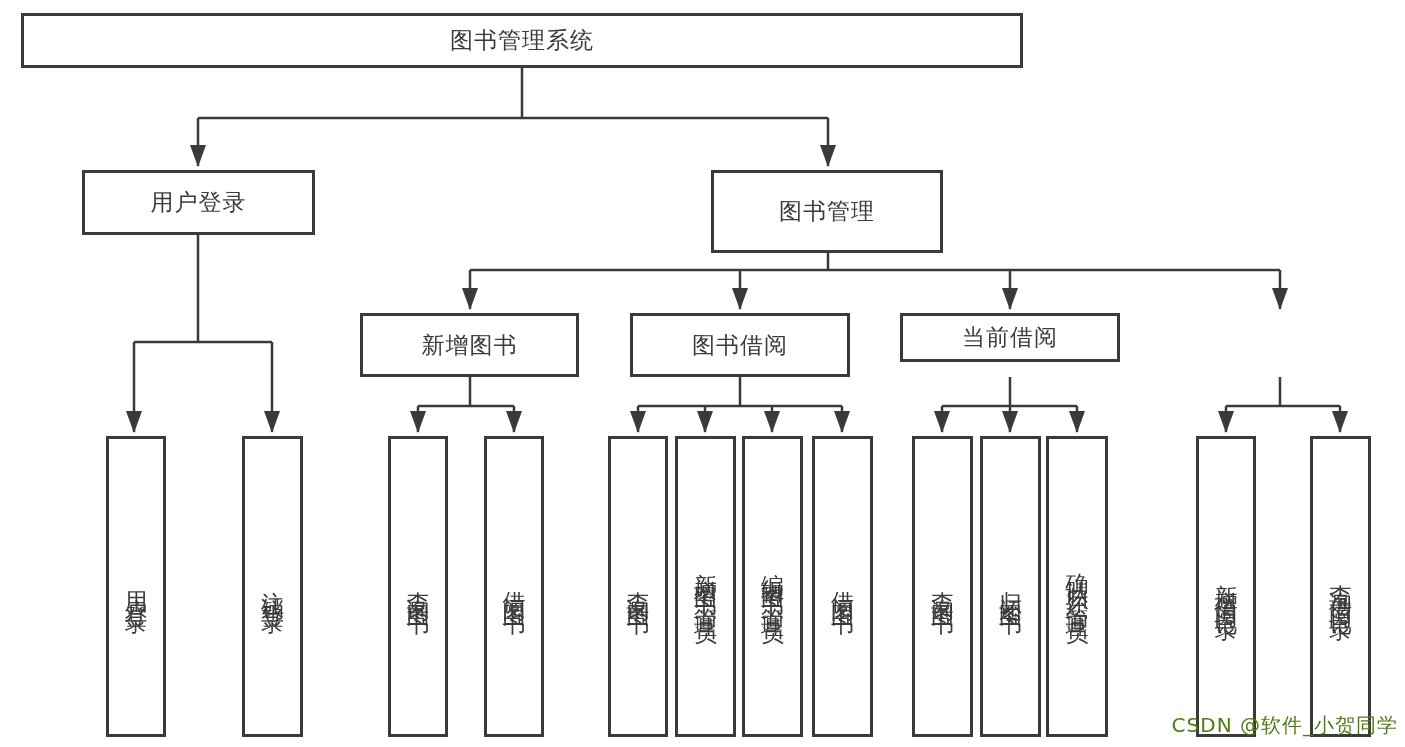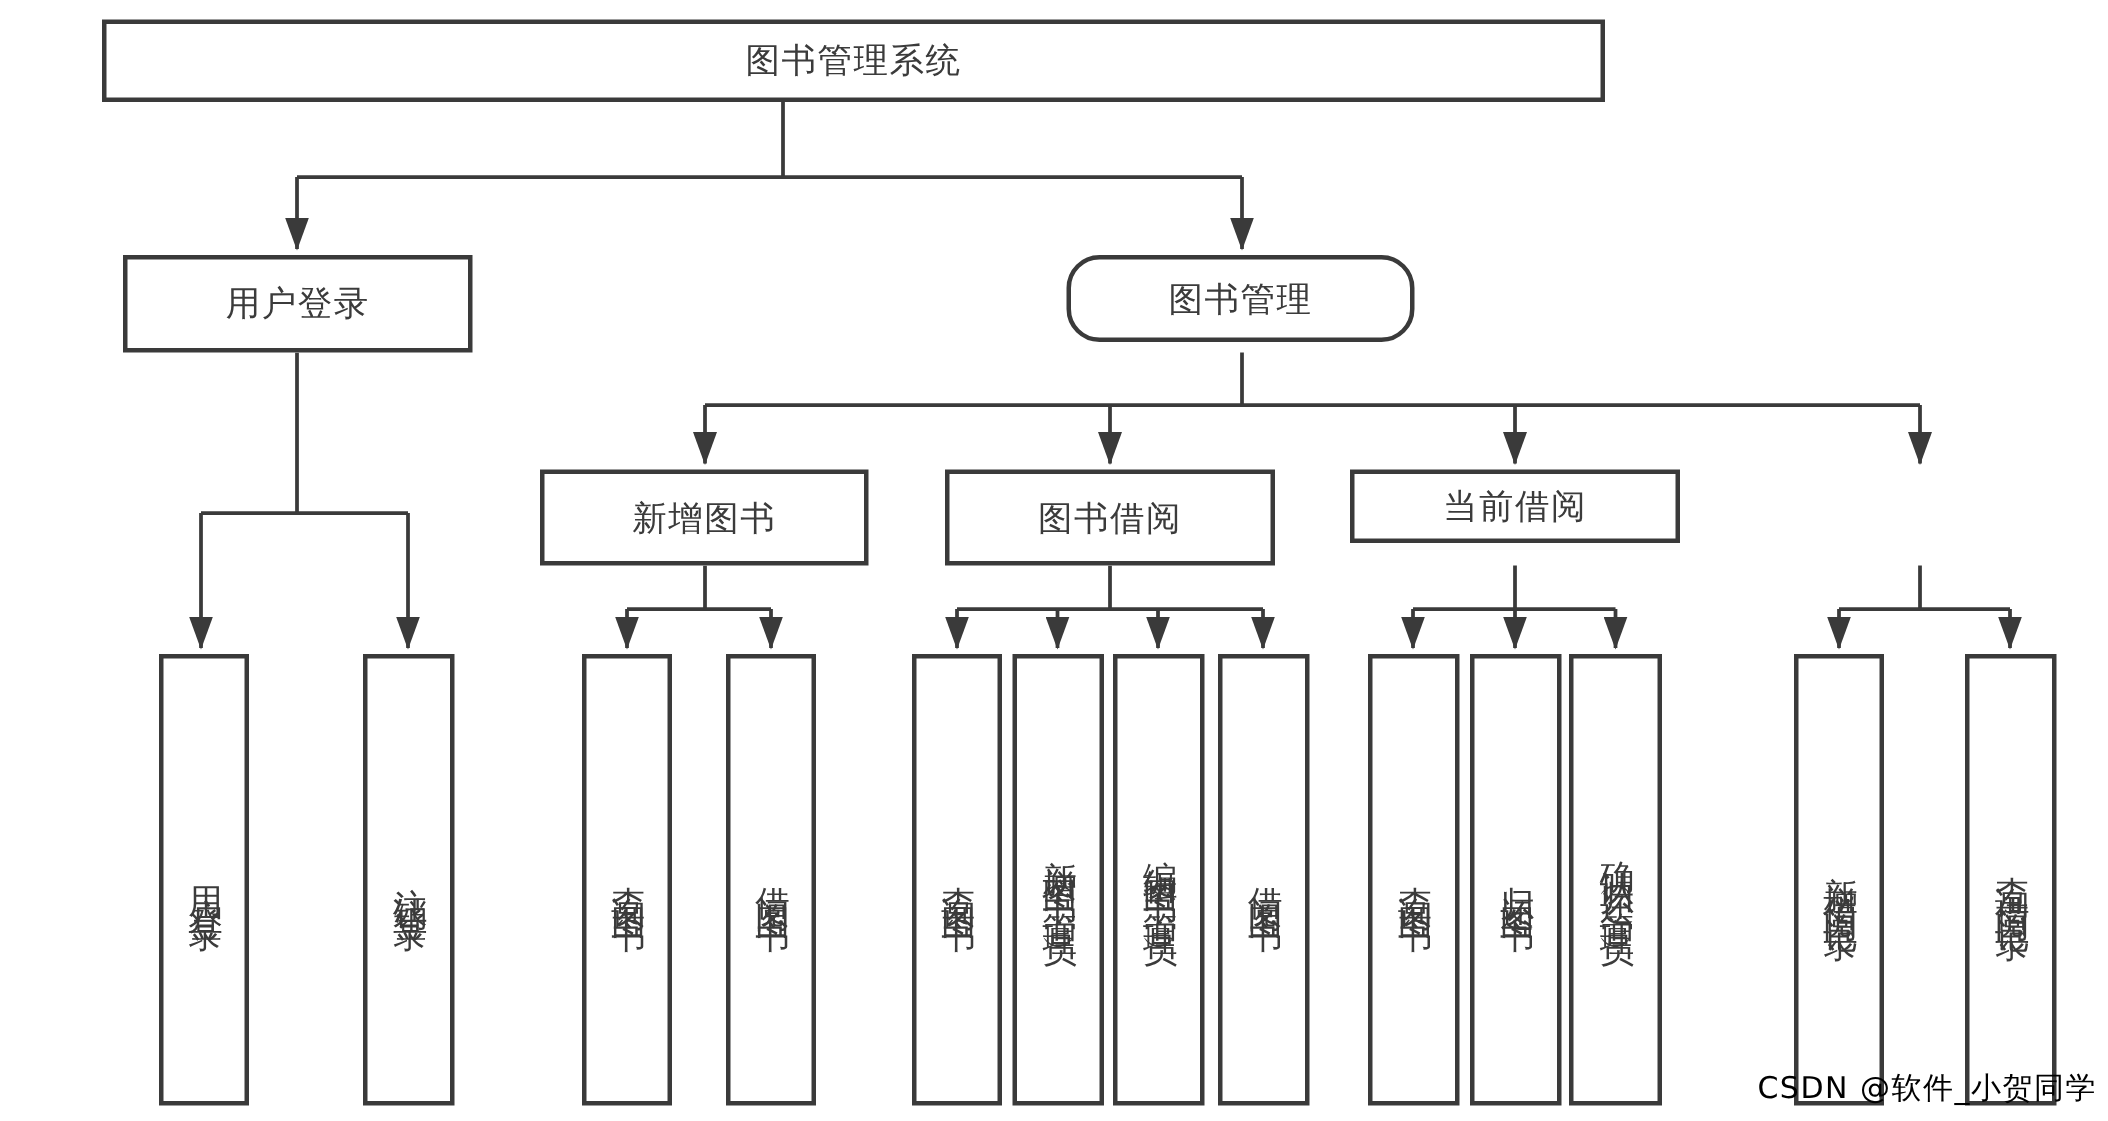--- a/index.html
+++ b/index.html
@@ -41,21 +41,21 @@
     text-orientation: mixed;
     letter-spacing: 7px;
     line-height: 1;
     white-space: normal;
   }
   .watermark {
     position: absolute;
     top: 712px;
     right: 7px;
     z-index: 3;
-    color: #000000;
+    color: #4d7c0f;
     font-size: 20px;
     letter-spacing: 1px;
     white-space: nowrap;
   }
 </style>
 </head>
 <body>
 
 <div class="stage">
 
@@ -97,24 +97,24 @@
       <path d="M772 406 V432" marker-end="url(#arw)"></path>
       <path d="M842 406 V432" marker-end="url(#arw)"></path>
       <path d="M942 406 V432" marker-end="url(#arw)"></path>
       <path d="M1010 406 V432" marker-end="url(#arw)"></path>
       <path d="M1077 406 V432" marker-end="url(#arw)"></path>
       <path d="M1226 406 V432" marker-end="url(#arw)"></path>
       <path d="M1340 406 V432" marker-end="url(#arw)"></path>
     </g>
   </svg>
 
-  <div class="node" style="left:21px;top:13px;width:1002px;height:55px;margin-left:47px;">图书管理系统</div>
+  <div class="node" style="left:21px;top:13px;width:1002px;height:55px;">图书管理系统</div>
 
   <div class="node" style="left:82px;top:170px;width:233px;height:65px;">用户登录</div>
-  <div class="node" style="left:711px;top:170px;width:232px;height:58px;border-radius:22px;">图书管理</div>
+  <div class="node" style="left:711px;top:170px;width:232px;height:83px;">图书管理</div>
 
   <div class="node" style="left:360px;top:313px;width:219px;height:64px;">新增图书</div>
   <div class="node" style="left:630px;top:313px;width:220px;height:64px;">图书借阅</div>
   <div class="node" style="left:900px;top:313px;width:220px;height:49px;">当前借阅</div>
 
   <div class="node v" style="left:106px;top:436px;width:60px;height:301px;">用户登录</div>
   <div class="node v" style="left:242px;top:436px;width:61px;height:301px;">注销登录</div>
 
   <div class="node v" style="left:388px;top:436px;width:60px;height:301px;">查询图书</div>
   <div class="node v" style="left:484px;top:436px;width:60px;height:301px;">借阅图书</div>

